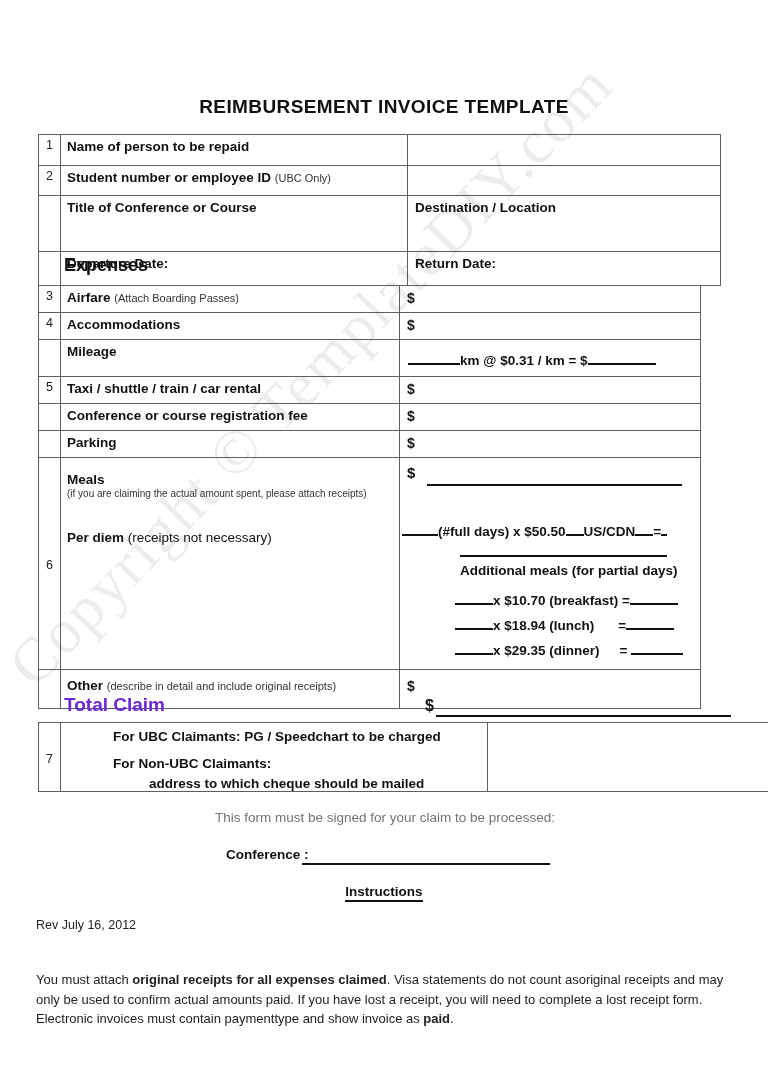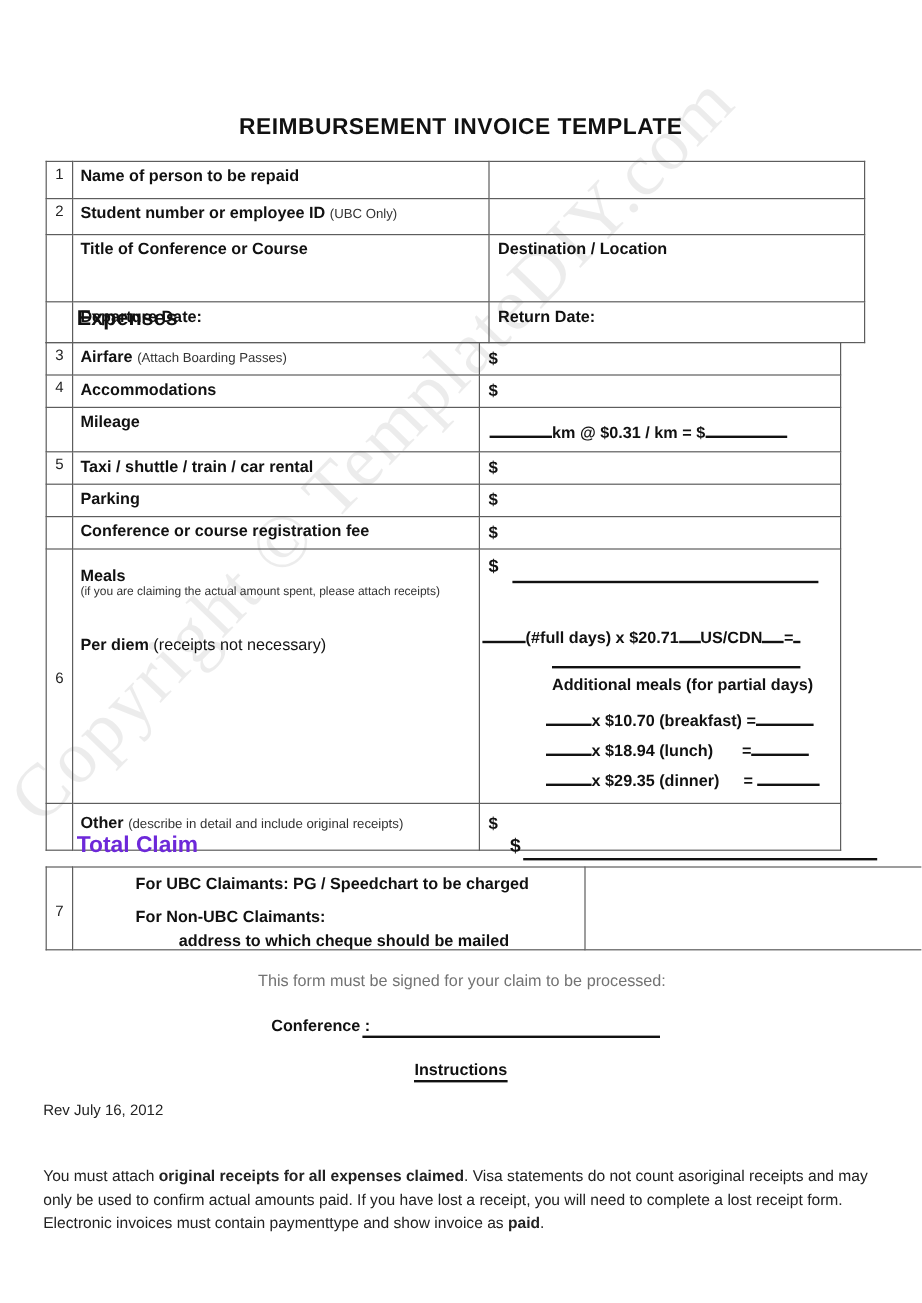--- a/index.html
+++ b/index.html
@@ -361,33 +361,33 @@
         </td>
         <td class="c-val">
           <div class="val" style="height:18px;">$</div>
         </td>
       </tr>
 
       <tr>
         <td class="c-num numcell"></td>
         <td class="c-lbl">
           <div class="lbl" style="height:18px;">
+            <span>Conference or course registration fee</span>
+          </div>
+        </td>
+        <td class="c-val">
+          <div class="val" style="height:18px;">$</div>
+        </td>
+      </tr>
+
+      <tr>
+        <td class="c-num numcell"></td>
+        <td class="c-lbl">
+          <div class="lbl" style="height:18px;">
             <span>Parking</span>
-          </div>
-        </td>
-        <td class="c-val">
-          <div class="val" style="height:18px;">$</div>
-        </td>
-      </tr>
-
-      <tr>
-        <td class="c-num numcell"></td>
-        <td class="c-lbl">
-          <div class="lbl" style="height:18px;">
-            <span>Conference or course registration fee</span>
           </div>
         </td>
         <td class="c-val">
           <div class="val" style="height:18px;">$</div>
         </td>
       </tr>
 
       <tr>
         <td class="c-num numcell" style="vertical-align:middle; text-align:center;">6</td>
         <td class="c-lbl">
@@ -400,21 +400,21 @@
             </div>
           </div>
         </td>
         <td class="c-val" style="padding:0;">
           <div style="height:211px; position:relative;">
 
             <div style="position:absolute; top:6px; left:7px; font-size:15px; font-weight:bold; color:#111;">$</div>
             <div style="position:absolute; top:26px; left:27px; width:255px; border-bottom:2px solid #111;"></div>
 
             <div class="line-row" style="position:absolute; top:63px; left:2px;">
-              <span class="ul" style="width:36px;"></span><span>(#full days) x $20.71</span><span class="ul" style="width:18px;"></span><span>US/CDN</span><span class="ul" style="width:18px;"></span><span>=</span><span class="ul" style="width:6px;"></span>
+              <span class="ul" style="width:36px;"></span><span>(#full days) x $50.50</span><span class="ul" style="width:18px;"></span><span>US/CDN</span><span class="ul" style="width:18px;"></span><span>=</span><span class="ul" style="width:6px;"></span>
             </div>
 
             <div style="position:absolute; top:97px; left:60px; width:207px; border-bottom:2px solid #111;"></div>
 
             <div style="position:absolute; top:105px; left:60px; font-size:13.5px; font-weight:bold; color:#111;">Additional meals (for partial days)</div>
 
             <div class="line-row" style="position:absolute; top:132px; left:55px;">
               <span class="ul" style="width:38px;"></span><span>x $10.70 (breakfast) =</span><span class="ul" style="width:48px;"></span>
             </div>
 

